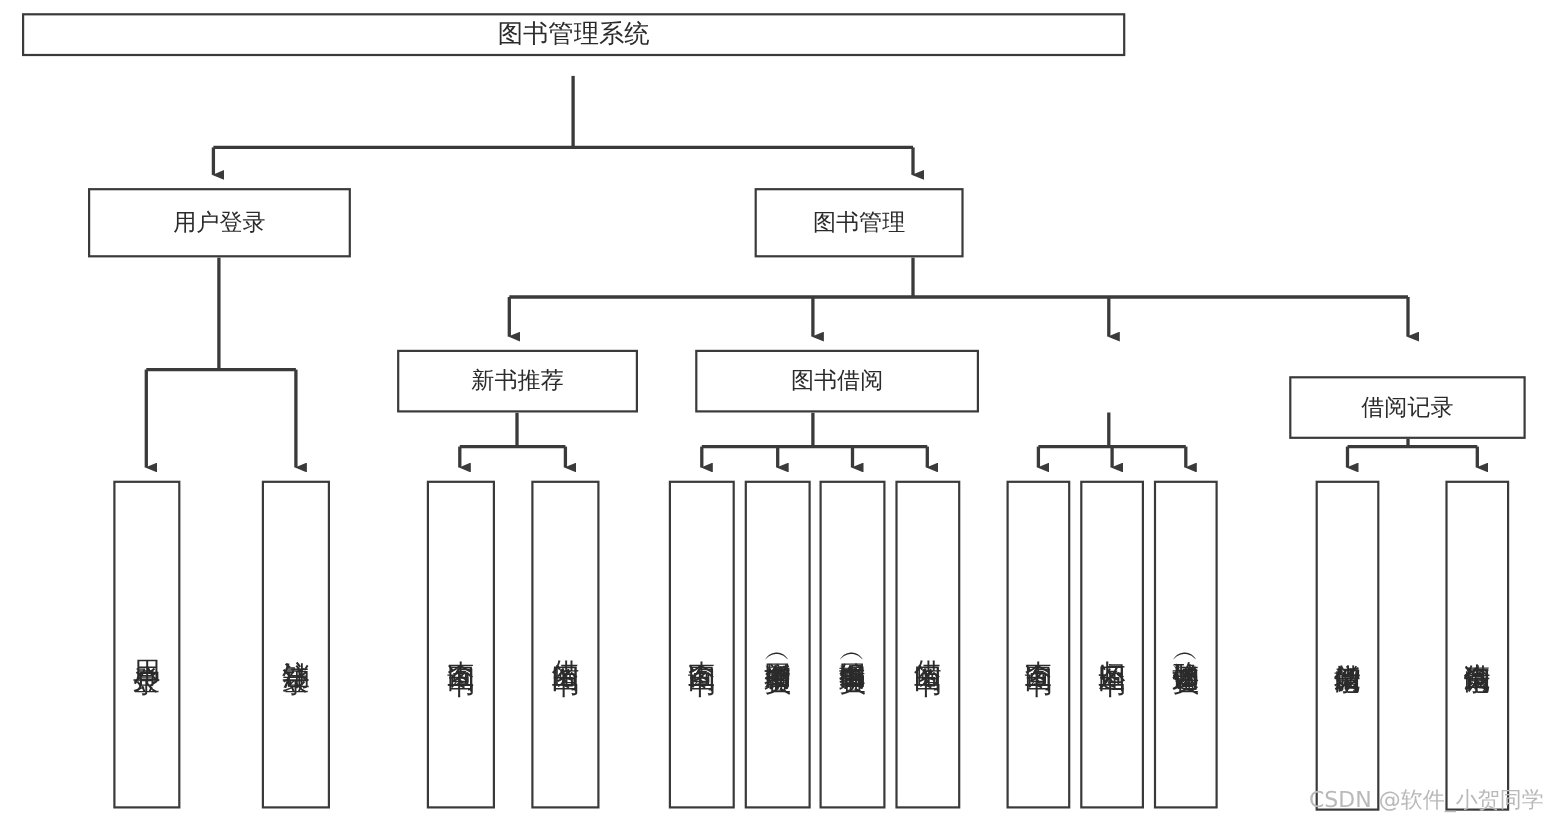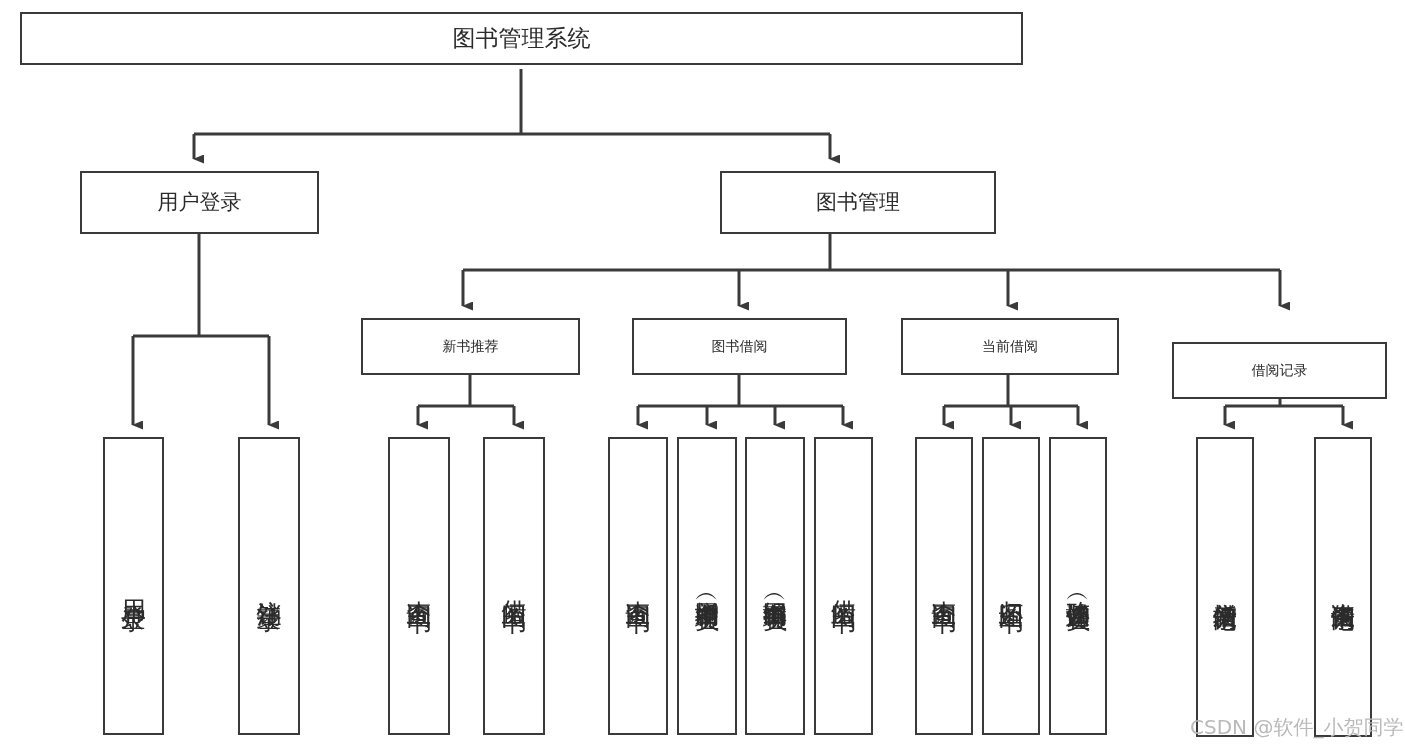--- a/index.html
+++ b/index.html
@@ -40,45 +40,45 @@
     text-align: center;
     line-height: 1.12;
     white-space: nowrap;
     user-select: none;
   }
   
   .node.root {
     left: 20px;
     top: 12px;
     width: 1003px;
-    height: 53px;
+    height: 39px;
   }
   .node.root .node-label {
     font-size: 23px;
   }
   
   .node.lvl1 {
     top: 171px;
     height: 63px;
   }
   .node.lvl1 .node-label {
     font-size: 21px;
   }
   #node-user-login  { left: 80px;  width: 239px; }
-  #node-book-manage { left: 720px; width: 276px; }
+  #node-book-manage { left: 686px; width: 190px; }
   
   .node.lvl2 {
     top: 318px;
     height: 57px;
   }
   .node.lvl2 .node-label {
-    font-size: 14px;
+    font-size: 21px;
   }
   #node-new-book-rec  { left: 361px;  width: 219px; }
-  #node-book-borrow   { left: 632px;  width: 215px; }
+  #node-book-borrow   { left: 632px;  width: 258px; }
   #node-current-borrow{ left: 901px;  width: 218px; }
   #node-borrow-record { left: 1172px; width: 215px; margin-top: 24px; }
   
   .node.leaf {
     top: 437px;
     height: 298px;
     align-items: center;
     justify-content: center;
   }
   .node.leaf .node-label {
@@ -179,23 +179,20 @@
   <div class="node lvl1" id="node-book-manage">
     <span class="node-label">图书管理</span>
   </div>
 
   <div class="node lvl2" id="node-new-book-rec">
     <span class="node-label">新书推荐</span>
   </div>
   <div class="node lvl2" id="node-book-borrow">
     <span class="node-label">图书借阅</span>
   </div>
-  <div class="node lvl2" id="node-current-borrow">
-    <span class="node-label">当前借阅</span>
-  </div>
   <div class="node lvl2" id="node-borrow-record">
     <span class="node-label">借阅记录</span>
   </div>
 
   <div class="node leaf" id="leaf-user-login">
     <span class="node-label">用户登录</span>
   </div>
   <div class="node leaf" id="leaf-user-logout">
     <span class="node-label">注销登录</span>
   </div>

